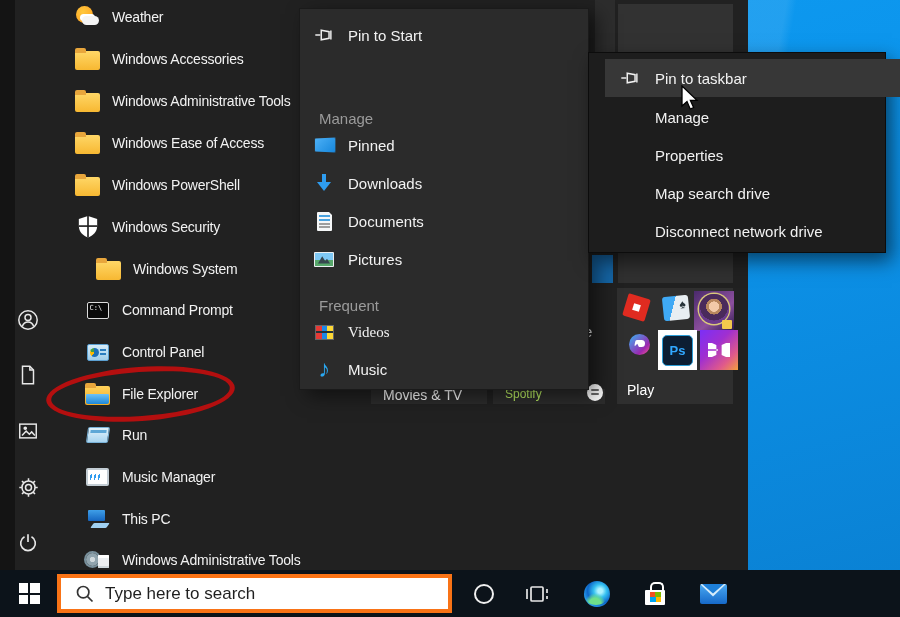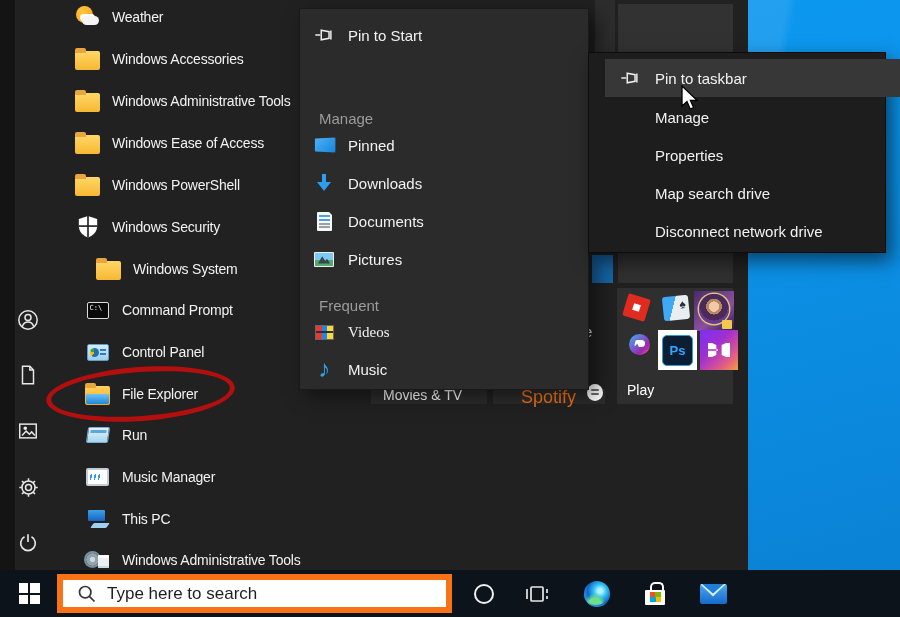--- a/index.html
+++ b/index.html
@@ -104,21 +104,21 @@
 .sub-text-noicon{margin-left:50px;white-space:nowrap;text-align:center;}
 .hl-gray{background:#373737;}
 
 .red-ellipse{position:absolute;left:46px;top:367px;width:189px;height:54px;border:5px solid #b40f0f;border-radius:50%;transform:rotate(-4deg);z-index:8;}
 
 .cursor{position:absolute;left:681px;top:85px;z-index:20;}
 
 .taskbar{position:absolute;left:0;top:570px;width:900px;height:47px;background:#0c131a;z-index:30;}
 .tb-start{position:absolute;left:8px;top:0;width:42px;height:47px;display:flex;align-items:center;justify-content:center;}
 .win-logo{width:21px;height:21px;background:#fff;background-image:linear-gradient(#0c131a,#0c131a),linear-gradient(#0c131a,#0c131a);background-size:2px 100%,100% 2px;background-position:center,center;background-repeat:no-repeat;}
-.search-box{position:absolute;left:57px;top:4px;width:395px;height:39px;background:#fff;border:6px solid #f97316;display:flex;align-items:center;}
+.search-box{position:absolute;left:57px;top:4px;width:395px;height:39px;background:#fff;border:4px solid #f97316;display:flex;align-items:center;}
 .search-box .mag{margin-left:14px;flex:none;}
 .search-text{margin-left:10px;font-size:17px;color:#1f1f1f;white-space:nowrap;}
 .tb-ico{position:absolute;top:0;width:44px;height:47px;display:flex;align-items:center;justify-content:center;}
 .cortana{width:20px;height:20px;border:2.5px solid #f0f0f0;border-radius:50%;}
 .edge{width:26px;height:26px;border-radius:50%;background:radial-gradient(circle at 62% 38%,#aef3ff 0 10%,#35c1f1 28%,#0d65c8 55%,#2596e8 72%,#49d06e 100%);position:relative;}
 .edge::after{content:"";position:absolute;left:2px;top:12px;width:20px;height:12px;border-radius:50%;background:radial-gradient(ellipse at 45% 100%,#6fe08a 0 40%,transparent 70%);}
 .store{width:24px;height:24px;position:relative;}
 .store::before{content:"";position:absolute;left:7px;top:0;width:10px;height:9px;border:2.5px solid #fff;border-bottom:none;border-radius:5px 5px 0 0;}
 .store-body{position:absolute;left:2px;top:8px;width:20px;height:15px;background:#fff;border-radius:1px;display:flex;align-items:center;justify-content:center;}
 .store-grid{width:11px;height:10px;background:conic-gradient(#7fba00 0 25%,#ffb900 0 50%,#00a4ef 0 75%,#f25022 0);}
@@ -150,21 +150,21 @@
       <div class="pa pa-ps"></div>
       <div class="pa pa-dolby"></div>
     </div>
     <div class="tile-label">Play</div>
   </div>
 
   <div class="tile" style="left:371px;top:389px;width:116px;height:15px;background:#2c2c2c;">
     <div style="position:absolute;left:12px;top:-2px;font-size:14px;color:#fff;white-space:nowrap;">Movies &amp; TV</div>
   </div>
   <div class="tile" style="left:493px;top:389px;width:112px;height:15px;background:#2c2c2c;">
-    <div style="position:absolute;left:28px;top:-2px;font-size:18px;color:#f97316;white-space:nowrap;">Spotify</div>
+    <div style="position:absolute;left:12px;top:-2px;font-size:12px;color:#bef264;white-space:nowrap;">Spotify</div>
   </div>
   <div class="spotify-peek"></div>
   <div class="peek-letter">e</div>
 
   <div class="app-row" style="top:-4px;">
     <div class="app-ico">
         <div class="ico-weather"></div>
       </div>
     <div class="app-label">Weather</div>
   </div>

